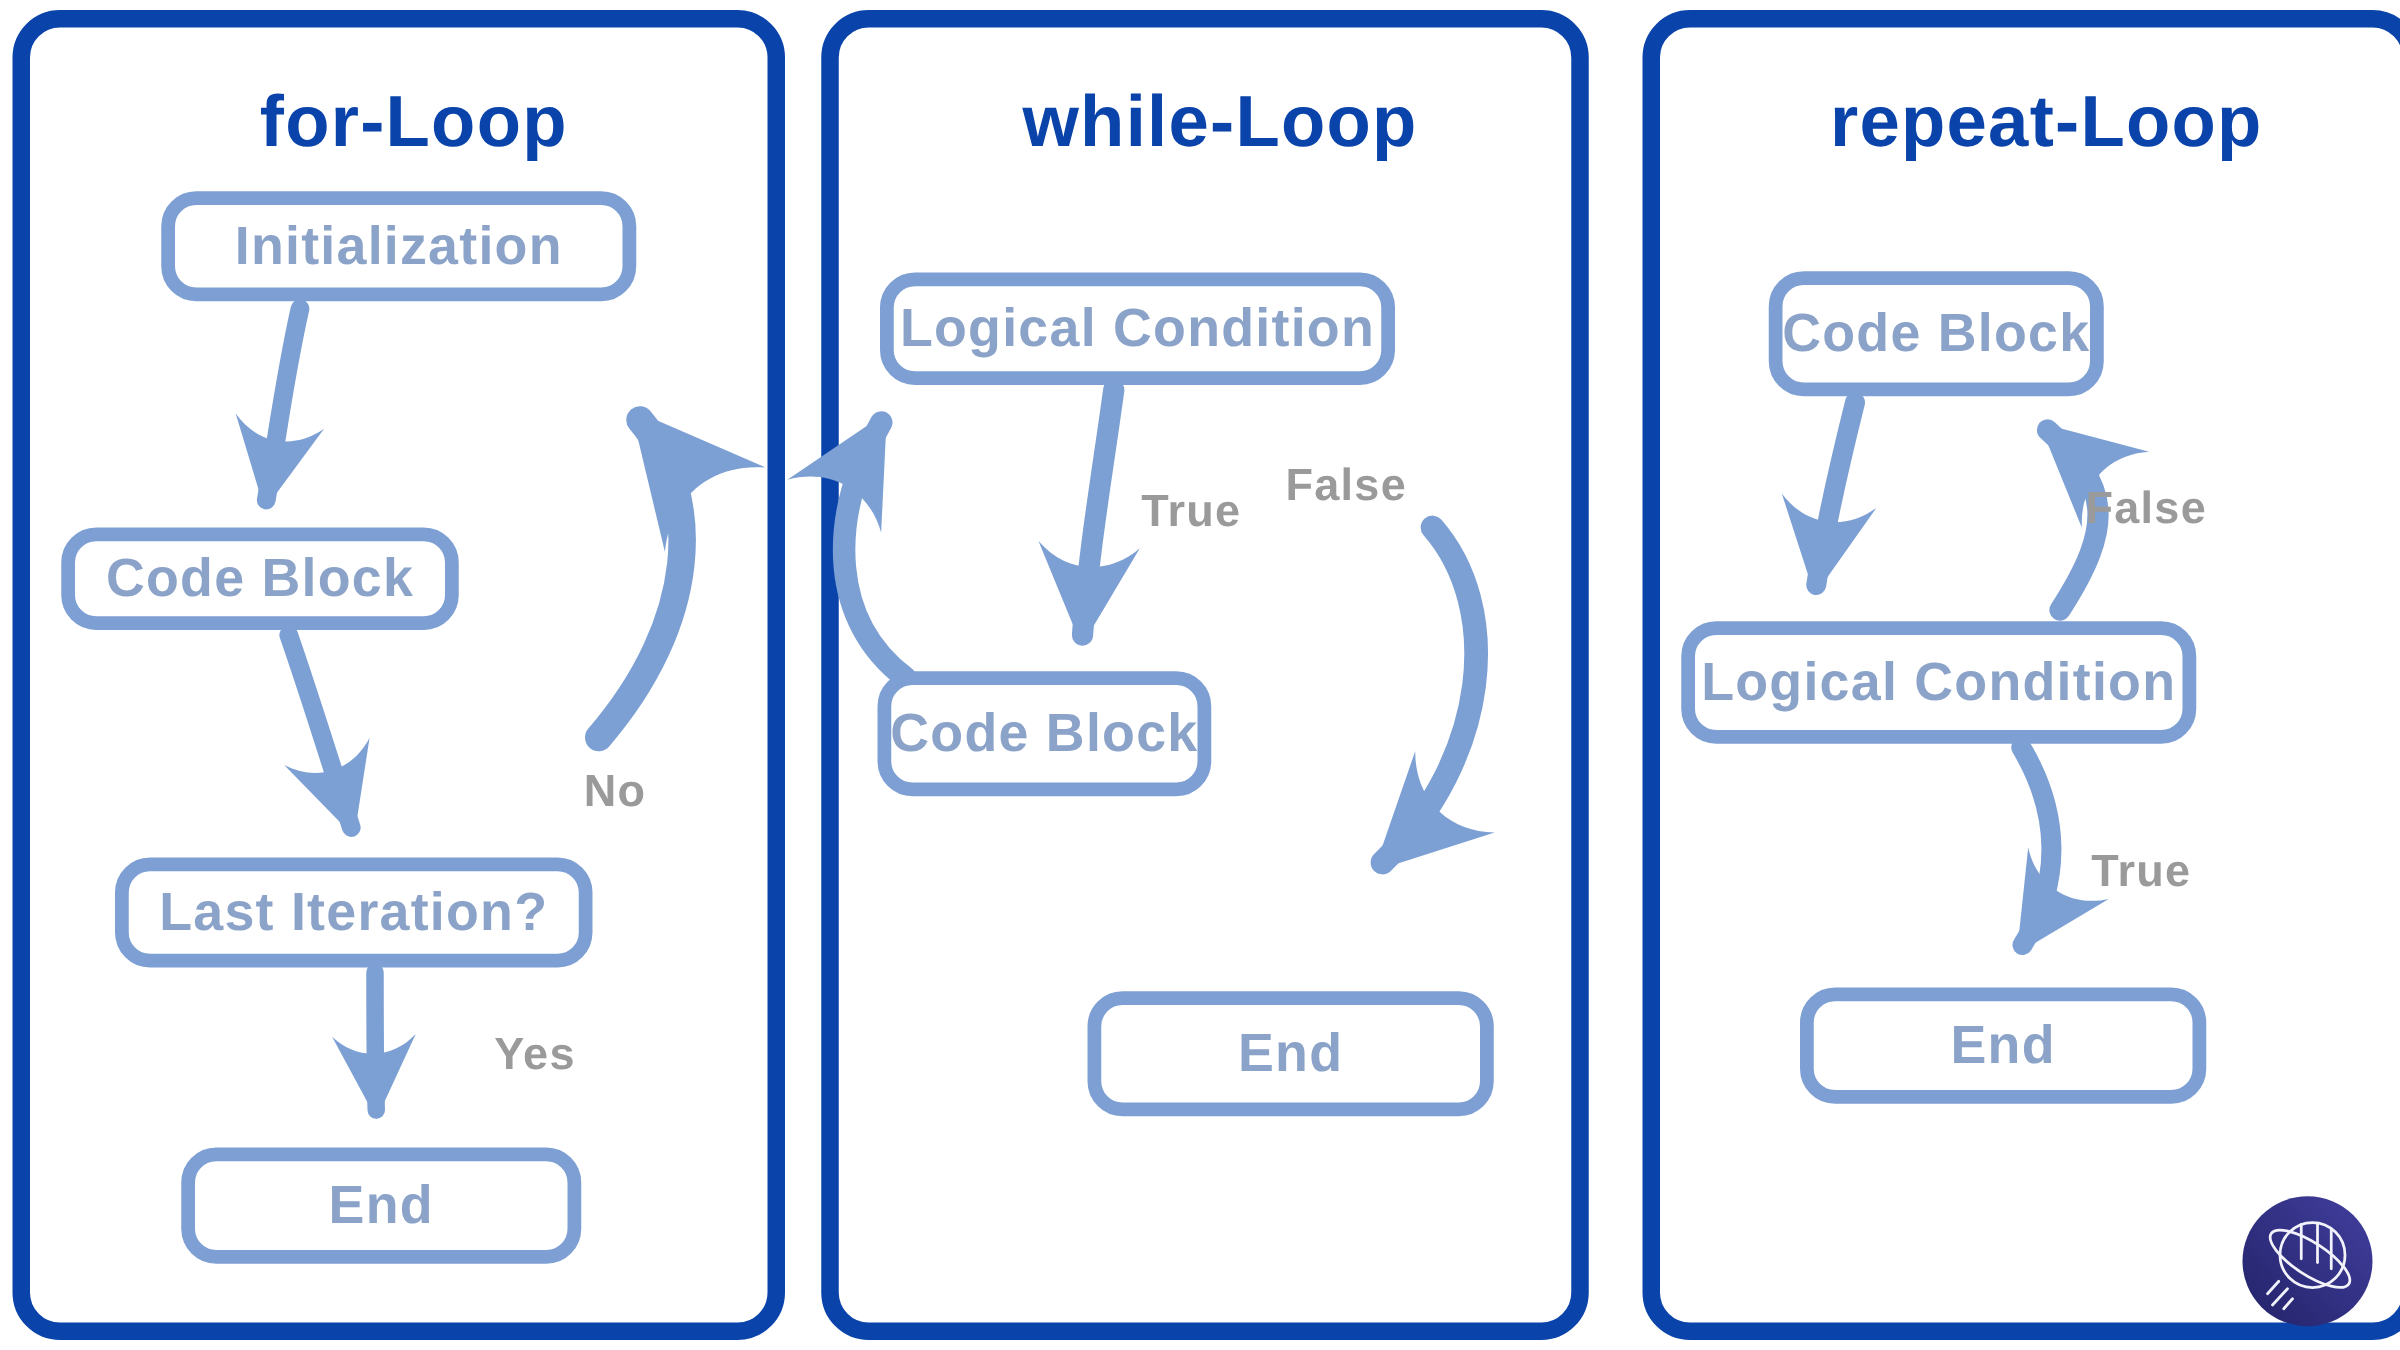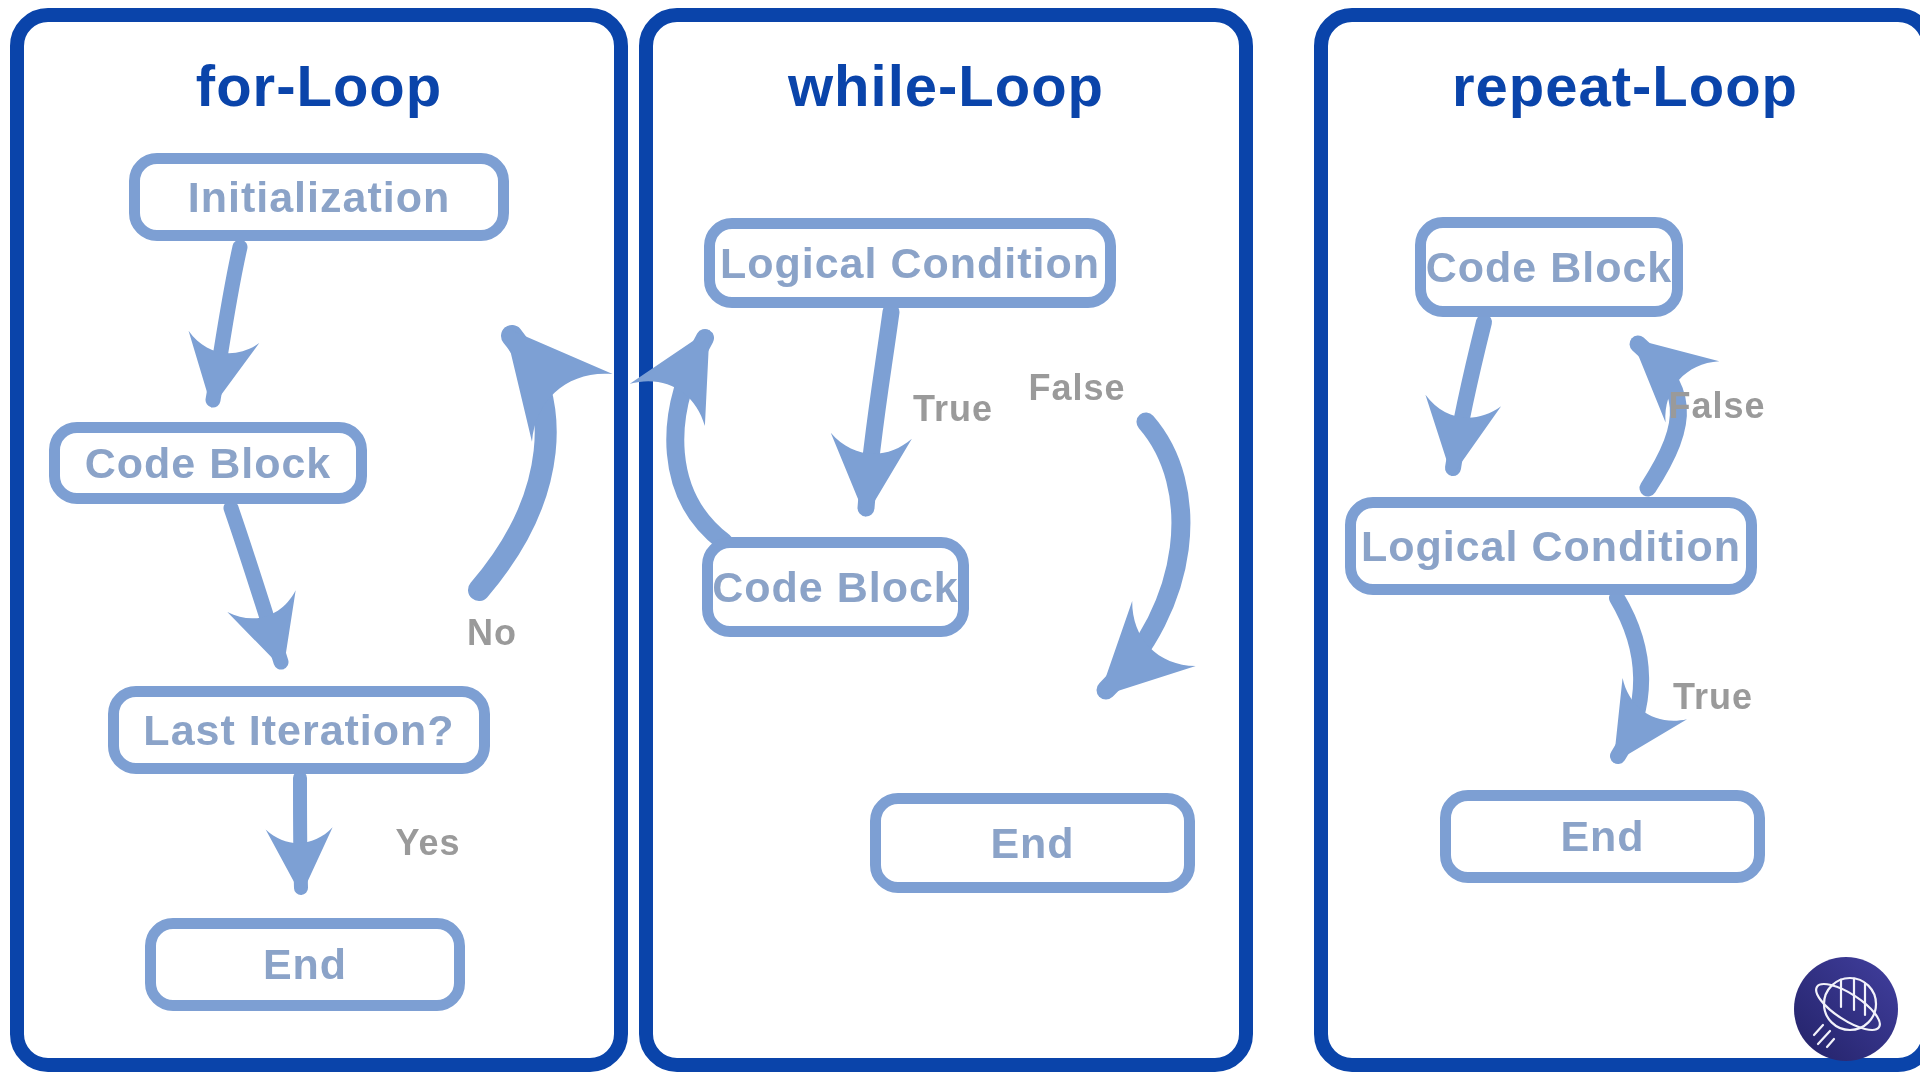--- a/index.html
+++ b/index.html
@@ -11,38 +11,38 @@
   html,body{margin:0;padding:0;background:#ffffff;}
   #stage{
     position:relative;width:1920px;height:1080px;background:#ffffff;
     font-family:"Liberation Sans", sans-serif;overflow:hidden;
   }
   .panel{
     position:absolute;top:8px;height:1064px;box-sizing:border-box;
     border:14px solid var(--ink);border-radius:38px;background:#ffffff;
   }
   #panel-for{left:10px;width:618px;}
-  #panel-while{left:639px;width:614px;}
+  #panel-while{left:657px;width:614px;}
   #panel-repeat{left:1314px;width:622px;}
   .panel-title{
     position:absolute;top:30px;left:0;width:100%;text-align:center;
-    font-size:58px;font-weight:800;color:var(--ink);letter-spacing:1px;margin:0;
+    font-size:58px;font-weight:800;color:var(--ink);letter-spacing:1px;margin:12px;
   }
   #arrows{position:absolute;left:0;top:0;width:1920px;height:1080px;z-index:1;}
   .node{
     position:absolute;box-sizing:border-box;z-index:2;
     border:11px solid var(--steel);border-radius:28px;background:#ffffff;
     display:flex;align-items:center;justify-content:center;
     font-size:43px;font-weight:800;color:var(--steeltext);letter-spacing:1px;
     white-space:nowrap;
   }
   
   .n-f-init {left:129px; top:153px; width:380px; height:88px;}
   .n-f-code {left:49px;  top:422px; width:318px; height:82px;}
-  .n-f-last {left:108px; top:686px; width:382px; height:88px;}
+  .n-f-last {left:92px; top:686px; width:382px; height:88px;}
   .n-f-end  {left:145px; top:918px; width:320px; height:93px;}
   
   .n-w-cond {left:704px; top:218px; width:412px; height:90px;}
   .n-w-code {left:702px; top:537px; width:267px; height:100px;}
   .n-w-end  {left:870px; top:793px; width:325px; height:100px;}
   
   .n-r-code {left:1415px; top:217px; width:268px; height:100px;}
   .n-r-cond {left:1345px; top:497px; width:412px; height:98px;}
   .n-r-end  {left:1440px; top:790px; width:325px; height:93px;}
   .edge-label{

